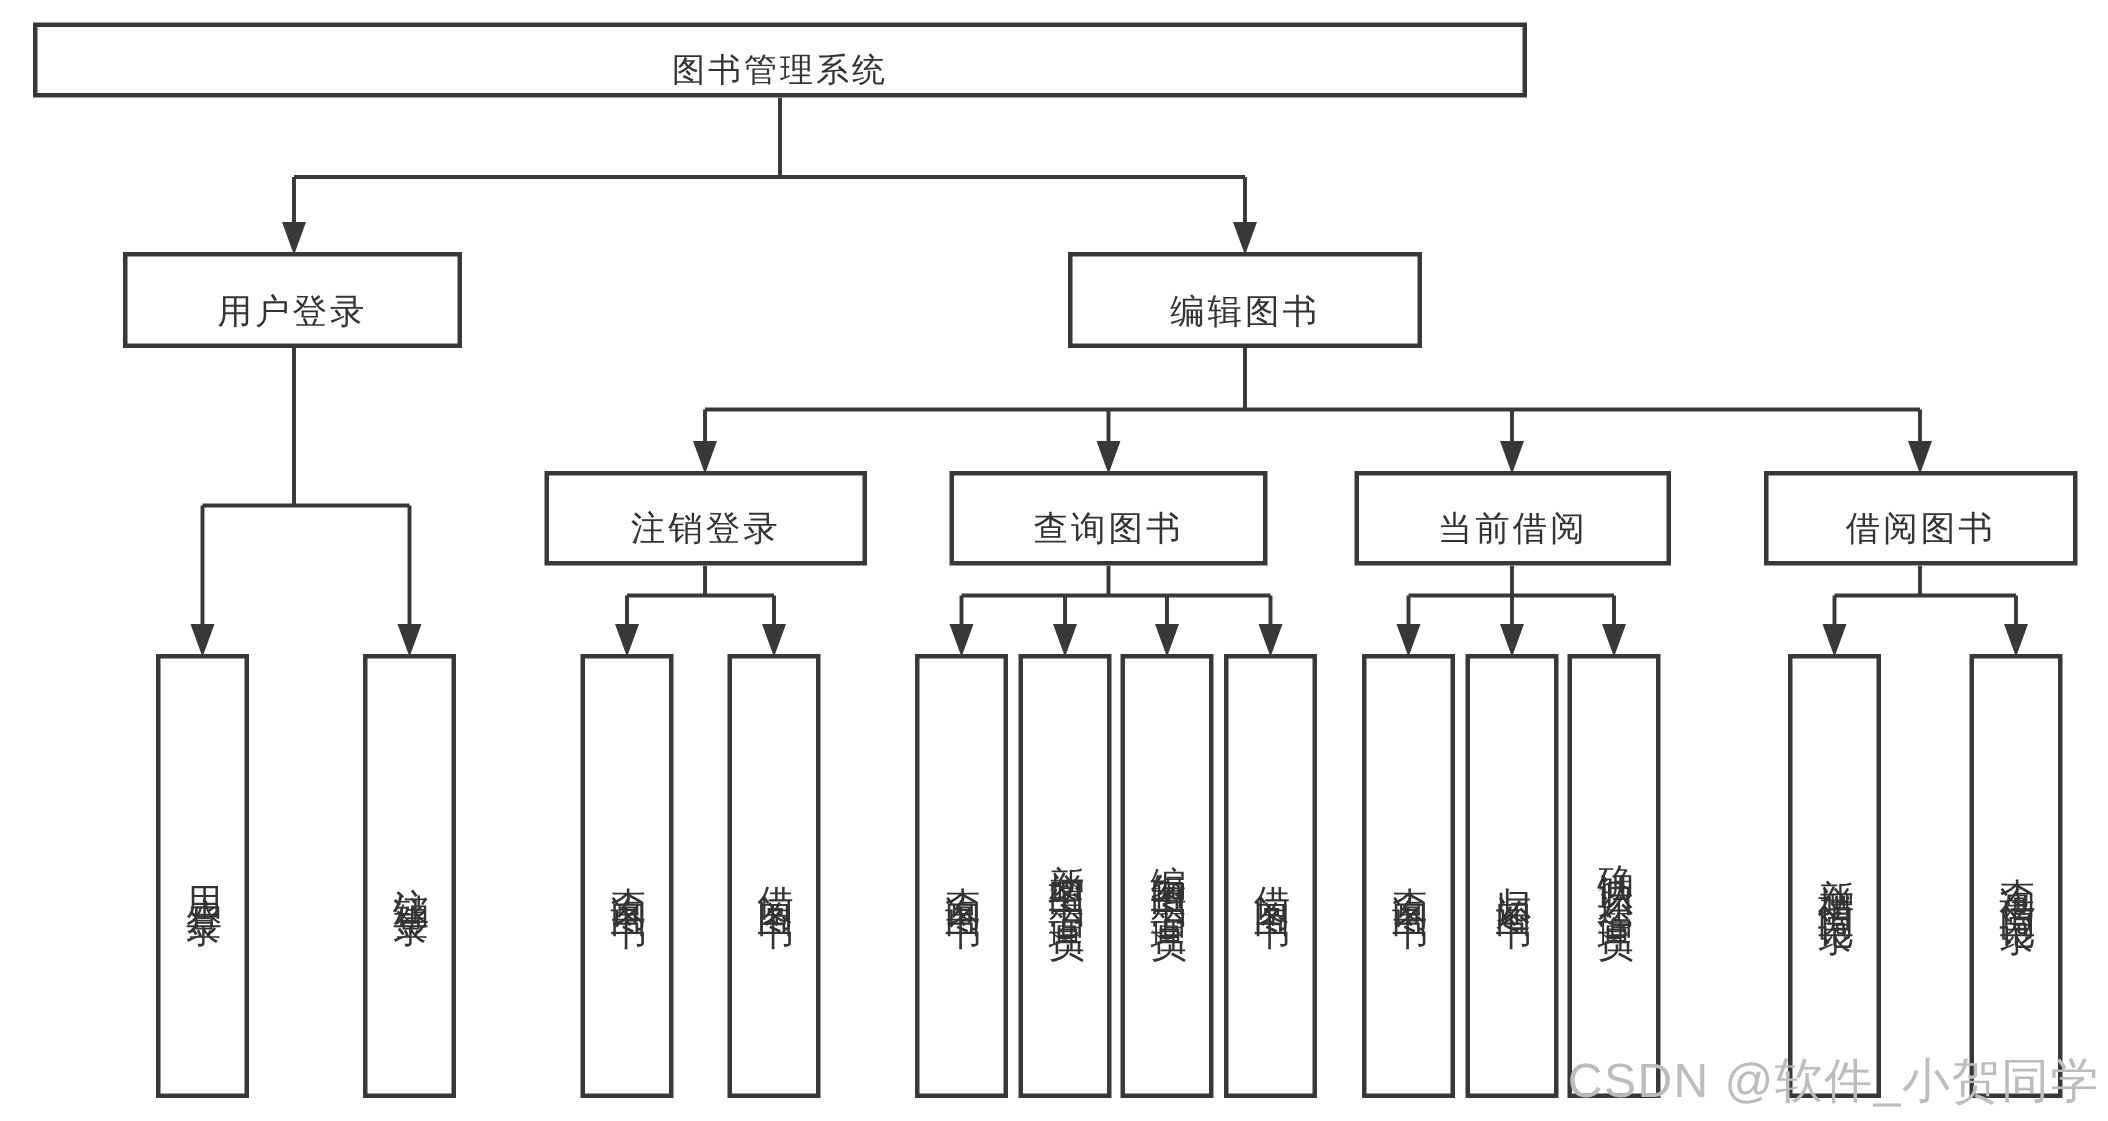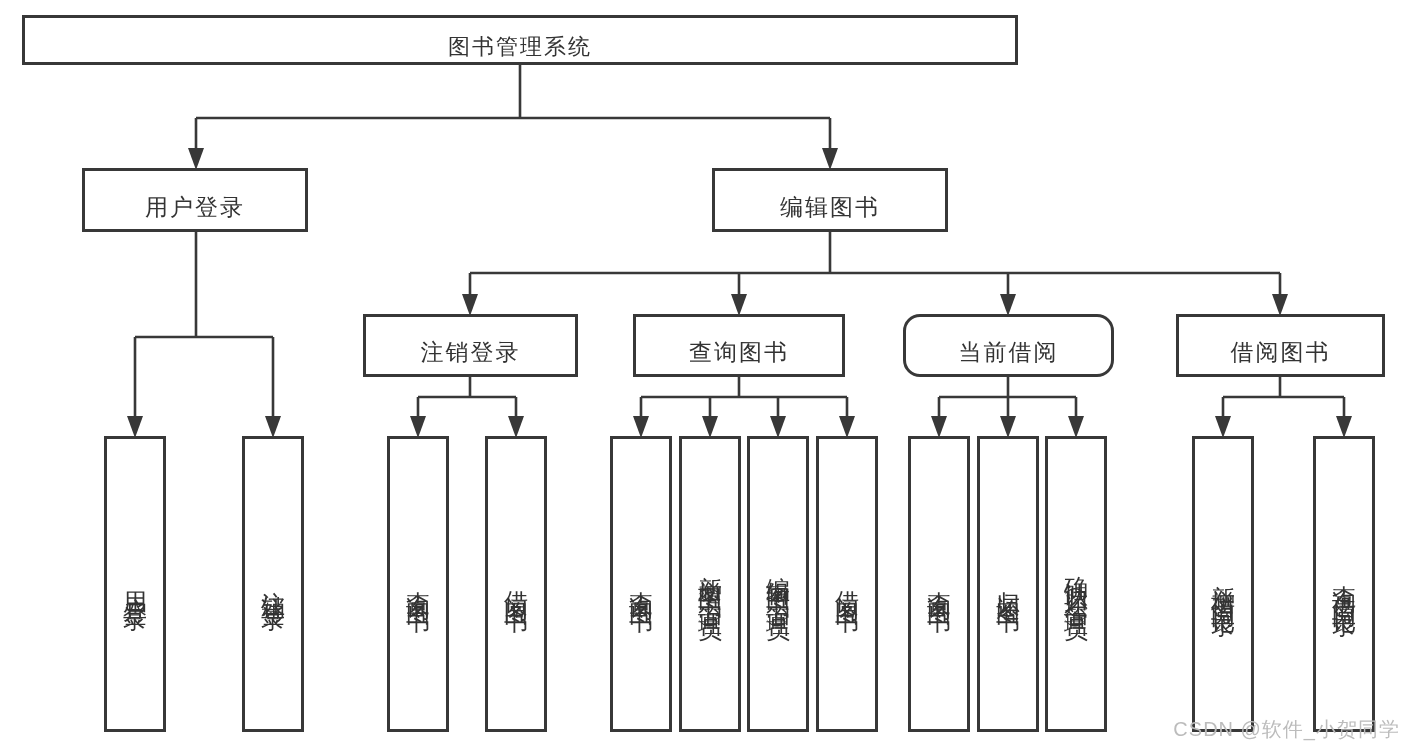--- a/index.html
+++ b/index.html
@@ -39,21 +39,21 @@
     text-orientation: mixed;
     font-size: 24px;
     letter-spacing: 6px;
     line-height: 1;
     white-space: nowrap;
   }
   .watermark {
     position: absolute;
     right: 5px;
     bottom: 4px;
-    font-size: 20px;
+    font-size: 32px;
     letter-spacing: 1px;
     color: var(--watermark, #bcbcbc);
     white-space: nowrap;
     z-index: 5;
   }
 </style>
 </head>
 <body>
 
 <div class="canvas">
@@ -98,21 +98,21 @@
   <div class="box" style="left:712px; top:168px; width:236px; height:64px;">
     <span class="hlabel">编辑图书</span>
   </div>
 
   <div class="box" style="left:363px; top:314px; width:215px; height:63px;">
     <span class="hlabel">注销登录</span>
   </div>
   <div class="box" style="left:633px; top:314px; width:212px; height:63px;">
     <span class="hlabel">查询图书</span>
   </div>
-  <div class="box" style="left:903px; top:314px; width:211px; height:63px;border-radius:17px;">
+  <div class="box" style="left:903px; top:314px; width:211px; height:63px;">
     <span class="hlabel">当前借阅</span>
   </div>
   <div class="box" style="left:1176px; top:314px; width:209px; height:63px;">
     <span class="hlabel">借阅图书</span>
   </div>
 
   <div class="box" style="left:104px; top:436px; width:62px; height:296px;">
     <span class="vtext">用户登录</span>
   </div>
   <div class="box" style="left:242px; top:436px; width:62px; height:296px;">

